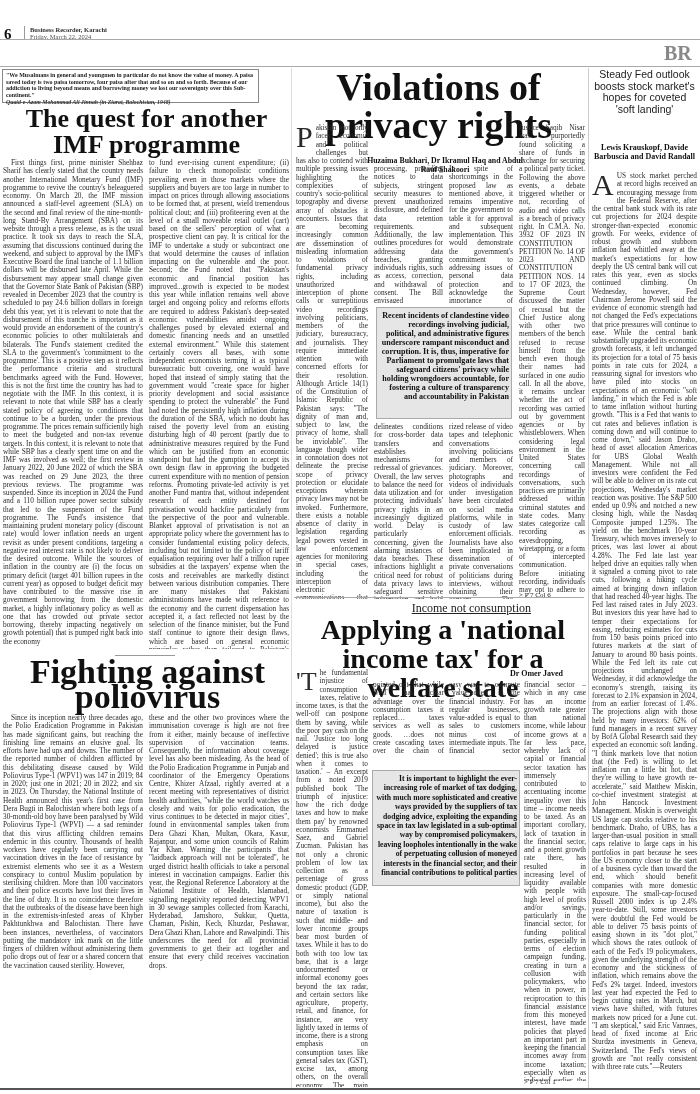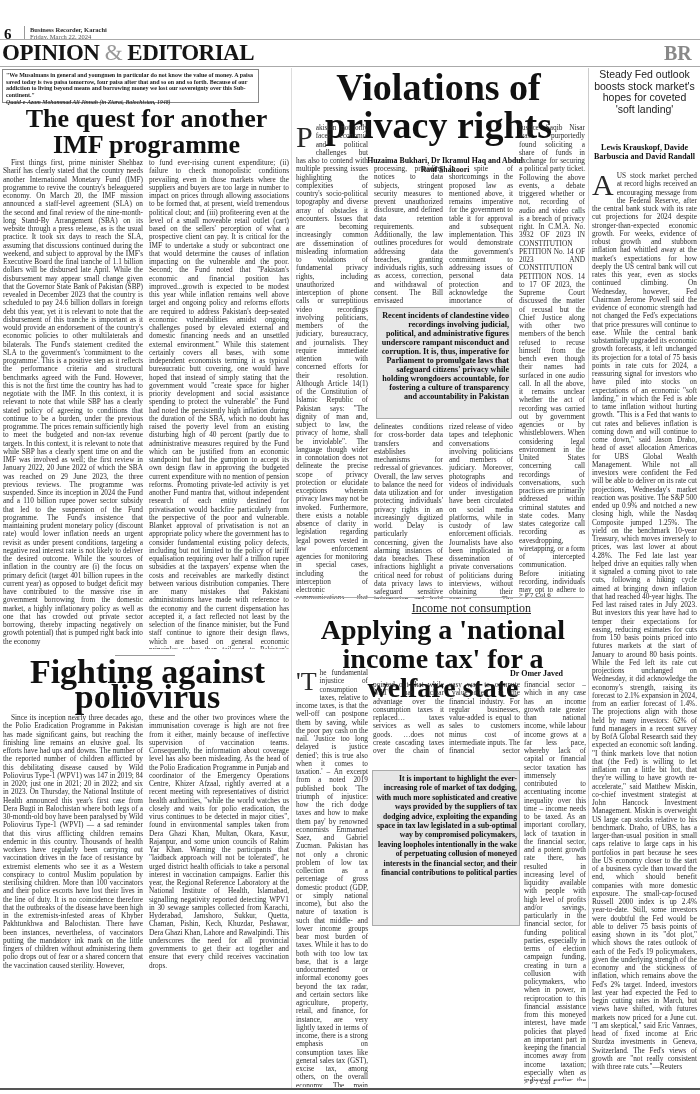--- a/index.html
+++ b/index.html
@@ -14,25 +14,20 @@
 </style>
 </head>
 <body>
 
 <div class="abs" style="left:0;top:0;width:700px;height:68px">
   <div class="abs" style="left:4px;top:26px;font-size:15px;font-weight:bold;color:#111">6</div>
   <div class="abs" style="left:24px;top:26px;width:1px;height:14px;background:#999"></div>
   <div class="abs" style="left:30px;top:26px;font-size:6.5px;font-weight:bold;color:#333">Business Recorder, Karachi</div>
   <div class="abs" style="left:30px;top:33px;font-size:6.5px;color:#555">Friday, March 22, 2024</div>
   <div class="rule" style="left:0;top:39px;width:700px;background:#aaa"></div>
-  <div class="abs" style="left:2px;top:40px;font-size:23px;font-weight:bold;letter-spacing:-0.5px;color:#151515;line-height:26px">
-    <span>OPINION</span>
-    <span style="color:#999;font-weight:normal">&amp;</span>
-    <span>EDITORIAL</span>
-  </div>
   <div class="abs" style="left:664px;top:42px;font-size:20px;font-weight:bold;color:#888">BR</div>
   <div class="rule" style="left:0;top:66px;width:700px;background:#aaa"></div>
 </div>
 
 <div class="abs" style="left:2px;top:69px;width:257px;height:34px;border:1px solid #888;padding:2px 3px">
   <div style="font-size:6px;line-height:6.6px;font-weight:bold;color:#222">"We Musalmans in general and youngmen in particular do not know the value of money. A paisa saved today is two paisa tomorrow, four paisa after that and so on and so forth. Because of our addiction to living beyond means and borrowing money we lost our sovereignty over this Sub-continent."</div>
   <div style="font-size:5.8px;font-style:italic;font-weight:bold;color:#333;margin-top:1px">Quaid-e-Azam Mohammad Ali Jinnah (in Ziarat, Balochistan, 1948)</div>
 </div>
 
 <div class="abs hd" style="left:4px;top:106px;width:285px;font-size:26px;line-height:26px">The quest for another IMF programme</div>
@@ -69,21 +64,21 @@
 <div class="abs" style="left:347px;top:601px;width:184px;text-align:right;font-size:12px;color:#222;text-decoration:underline">Income not consumption</div>
 <div class="abs hd" style="left:298px;top:615px;width:290px;font-size:28px;line-height:29px">Applying a 'national income tax' for a welfare state</div>
 <div class="abs" style="left:510px;top:669px;width:75px;text-align:left;font-size:8px;font-weight:bold;color:#111">Dr Omer Javed</div>
 
 <div class="abs txt" style="left:296px;top:669px;width:72px;height:418px">
   <span class="drop" style="font-size:26px">'T</span><span>he fundamental injustice of consumption taxes, relative to income taxes, is that the well-off can postpone them by saving, while the poor pay cash on the nail. 'Justice too long delayed is justice denied'; this is true also when it comes to taxation.' – An excerpt from a noted 2019 published book 'The triumph of injustice: how the rich dodge taxes and how to make them pay' by renowned economists Emmanuel Saez, and Gabriel Zucman. Pakistan has not only a chronic problem of low tax collection as a percentage of gross domestic product (GDP, or simply national income), but also the nature of taxation is such that middle- and lower income groups bear most burden of taxes. While it has to do both with too low tax base, that is a large undocumented or informal economy goes beyond the tax radar, and certain sectors like agriculture, property, retail, and finance, for instance, are very lightly taxed in terms of income, there is a strong emphasis on consumption taxes like general sales tax (GST), excise tax, among others, on the overall economy. The main problem with consumption tax, which is mostly an indirect tax, is that it is regressive in nature, putting most burden on least incomes. Although value-added tax (VAT) –not applied in Pakistan – has the advantage that it allows for documentation of the economy, and thus a larger tax base therefore, since it taxes throughout the supply chain, nonetheless it is not a tax on income or, in other words, is not a direct tax. In their same book 'The triumph of injustice: how the rich dodge taxes and how to make them pay', Saez, and Zucman,</span>
 </div>
 <div class="abs txt" style="left:373px;top:681px;width:71px;height:72px">pointed out that while 'VAT has clear advantage over the consumption taxes it replaced… taxes services as well as goods. …does not create cascading taxes over the chain of production – as turnover taxes do… is harder to evade than sales tax because the tax is collected at each stage of production, not only at the time of the final sale… VAT has two big flaws: it's regressive and its tax base, although larger than that of payroll taxes [that is income tax on labour income or salaried class], is too small. VAT is regressive because it taxes consumption, not income.' Moreover, a big drawback in terms of applying the VAT is that it lets the finance sector virtually off the radar, because it is difficult to see the supply chain of financial services in a disaggregated way. It is, therefore, important to tax income in the financial sector, including income on the interest earned. The same book pointed out in this regard: 'VAT excludes finance because there's no</div>
 <div class="abs txt" style="left:449px;top:681px;width:71px;height:72px">easy way to compute "value-added" in the financial industry. For regular businesses, value-added is equal to sales to customers minus cost of intermediate inputs. The financial sector manages your funds (bank accounts, mutual and pension funds) by taking a cut on the returns and it lends you money (credit cards, student loans, mortgages) at a high rate. But it does not explicitly and separately charge for its services.' It is therefore, important to have income tax on financial sector. Hence, instead of moving towards a VAT regime, it is important to move towards a broad-based income tax, but more on it later in the article. In the post-World War II era of greater financialization of global economy, including in Pakistan, and under the practice of over-board monetary austerity policies in the wake of neoliberal or Washington consensus-styled policies (wrongly) seeing inflation as mainly an aggregate demand-squeeze problem,</div>
 
-<div class="abs pull" style="left:372px;top:770px;width:148px;height:156px;padding:3px 2px;font-size:7.7px;line-height:9.4px">
+<div class="abs pull" style="left:372px;top:770px;width:148px;height:116px;padding:3px 2px;font-size:7.7px;line-height:9.4px">
   <span>It is important to highlight the ever-increasing role of market of tax dodging, with much more sophisticated and creative ways provided by the suppliers of tax dodging advice, exploiting the expanding space in tax law legislated in a sub-optimal way by compromised policymakers, leaving loopholes intentionally in the wake of perpetuating collusion of moneyed interests in the financial sector, and their financial contributions to political parties</span>
 </div>
 
 <div class="abs txt" style="left:524px;top:681px;width:62px;height:400px">financial sector – which in any case has an income growth rate greater than national income, while labour income grows at a far less pace, whereby lack of capital or financial sector taxation has immensely contributed to accentuating income inequality over this time – income needs to be taxed. As an important corollary, lack of taxation in the financial sector, and a potent growth rate there, has resulted in increasing level of liquidity available with people with high level of profits and/or savings, particularly in the financial sector, for funding political parties, especially in terms of election campaign funding, creating in turn a collusion with policymakers, who when in power, in reciprocation to this financial assistance from this moneyed interest, have made policies that played an important part in keeping the financial incomes away from income taxation; especially when as indicated earlier, the financial sector provided little scope for taxing financial services through indirect taxation, in particular at the intermediate stages of supply. Moreover, lack of public investments, mainly due to lack of fiscal space, which could have been considerably enhanced both through meaningfully taxing the financial sector, and through adopting non-austerity, and neoliberal policies overall squeezing the extent of role of public sector, and regulation have further depleted the political voice of the middle- and lower income groups, and with it the weight of their political voice to push for greater shift from indirect or consumption taxes, to income or direct taxes. Here, it is important to highlight the ever-increasing</div>
 <div class="abs cont" style="left:524px;top:1078px;width:62px">&gt; P 7 Col 1</div>
 
 <div class="abs" style="left:588px;top:68px;width:1px;height:1020px;background:#ccc"></div>
 <div class="abs" style="left:592px;top:69px;width:105px;text-align:center;font-size:10.5px;line-height:11.5px;color:#222;font-family:Liberation Sans, sans-serif">Steady Fed outlook boosts stock market's hopes for coveted 'soft landing'</div>
 <div class="abs hd" style="left:592px;top:143px;width:105px;font-size:8px;line-height:9px">Lewis Krauskopf, Davide Barbuscia and David Randall</div>
 <div class="abs txt" style="left:592px;top:172px;width:105px;height:914px">

